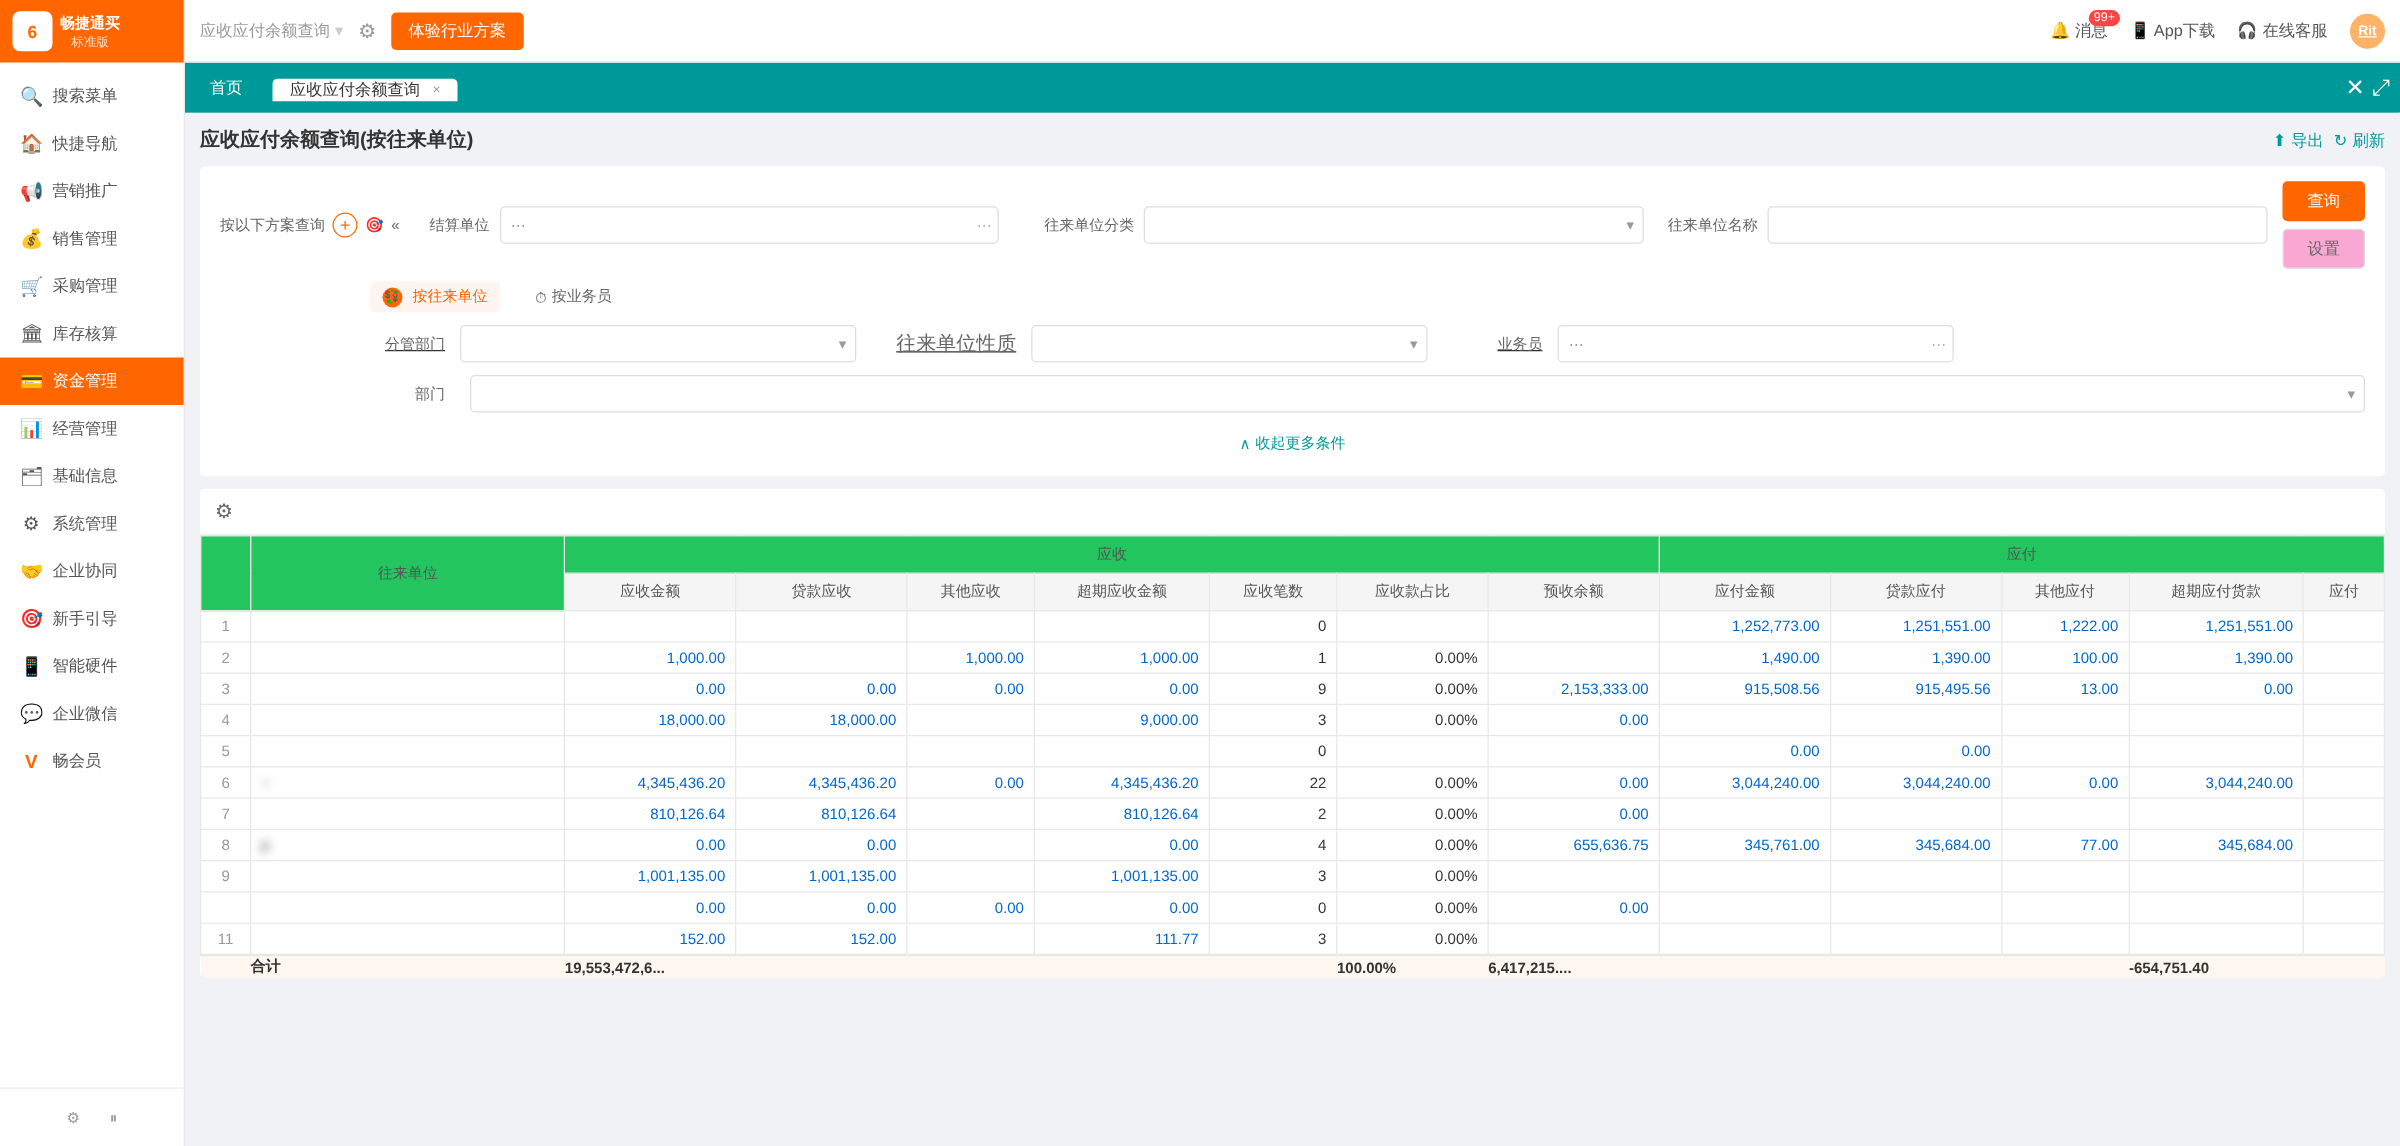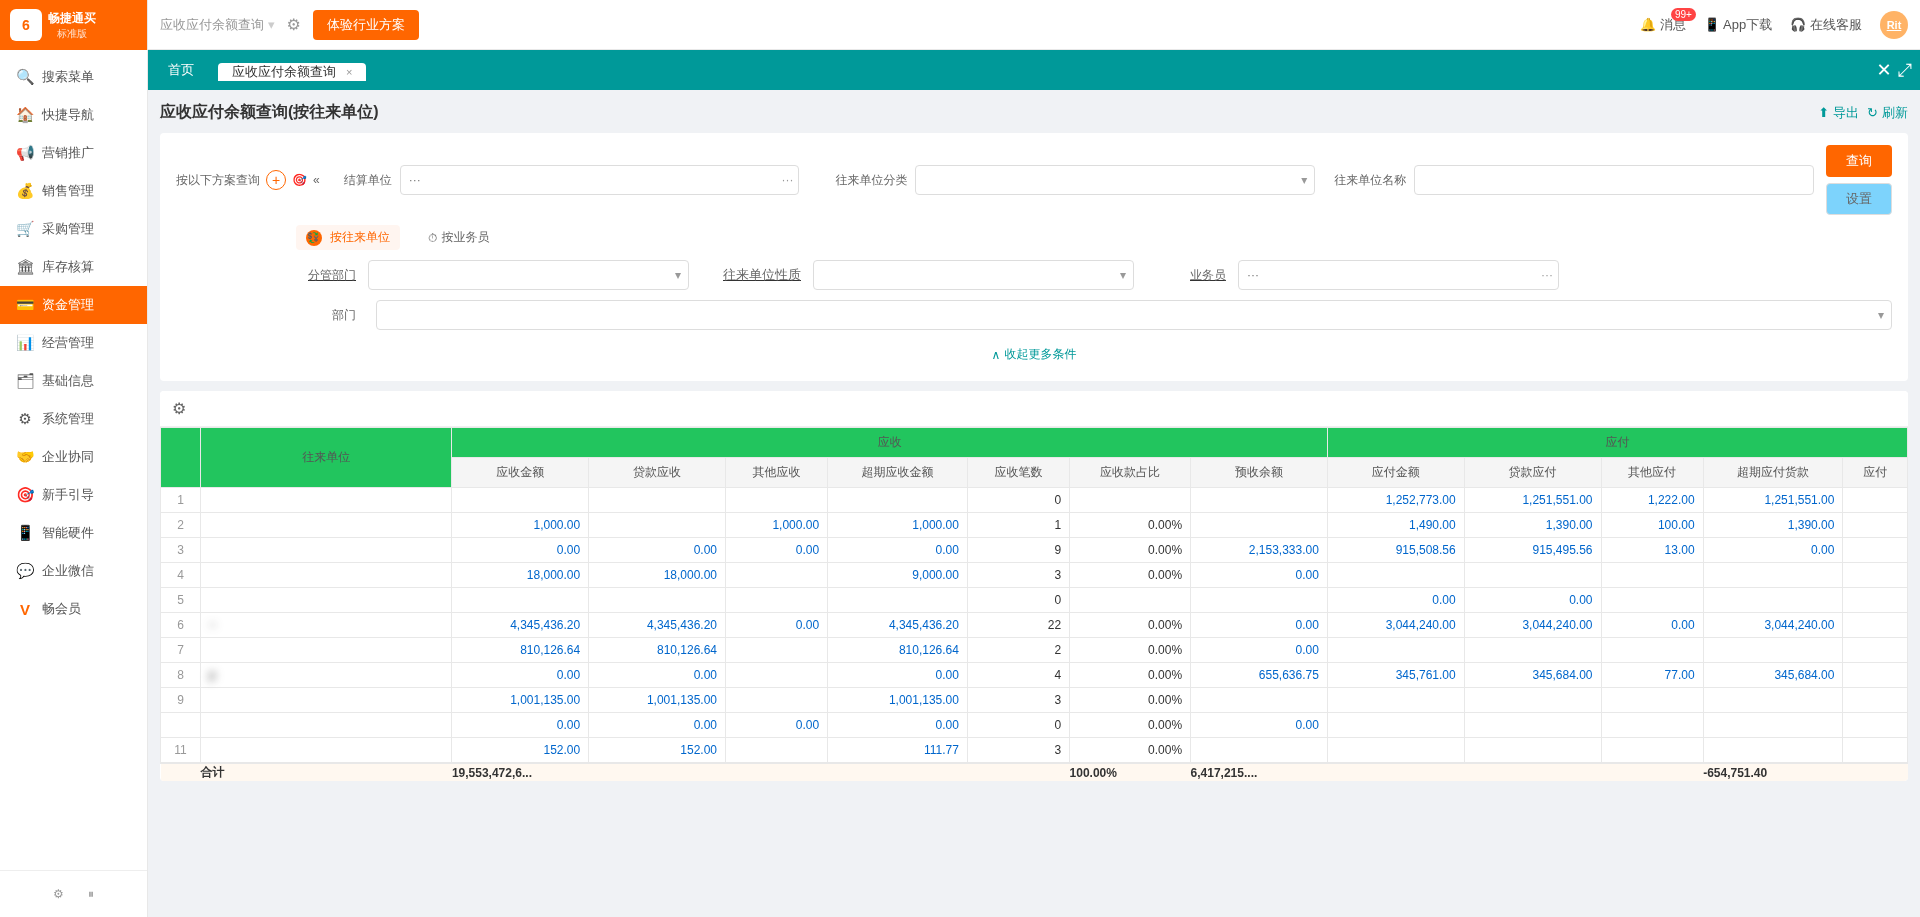--- a/index.html
+++ b/index.html
@@ -91,21 +91,21 @@
       font-size: 12px; color: #333; background: #fff; outline: none; appearance: none; cursor: pointer;
       position: relative;
     }
     .filter-select-wrap { flex: 1; position: relative; }
     .filter-select-wrap::after { content: '▾'; position: absolute; right: 8px; top: 50%; transform: translateY(-50%); color: #999; pointer-events: none; }
 
     .collapse-btn { display: flex; align-items: center; justify-content: center; gap: 4px; color: #009999; font-size: 12px; cursor: pointer; padding: 6px 0; }
 
     
     .btn-query { background: #ff6600; color: #fff; border: none; border-radius: 4px; padding: 7px 20px; font-size: 13px; cursor: pointer; }
-    .btn-settings { background: #7dd3fc; color: #666; border: 1px solid #ddd; border-radius: 4px; padding: 6px 16px; font-size: 13px; cursor: pointer; }
+    .btn-settings { background: #f9a8d4; color: #666; border: 1px solid #ddd; border-radius: 4px; padding: 6px 16px; font-size: 13px; cursor: pointer; }
 
     
     .table-container { background: #fff; border-radius: 4px; overflow: hidden; }
     .table-header-bar { display: flex; align-items: center; padding: 8px 12px; background: #fff; border-bottom: 1px solid #f0f0f0; }
     .settings-icon { color: #666; cursor: pointer; font-size: 16px; }
 
     table { width: 100%; border-collapse: collapse; font-size: 12px; }
     thead tr th {
       background: #f5f5f5; border: 1px solid #e8e8e8; padding: 6px 8px;
       text-align: center; font-weight: normal; color: #555; white-space: nowrap;
@@ -301,21 +301,21 @@
         <span>按业务员</span>
       </div>
     </div>
 
     <div class="filter-row" style="padding-left:120px;text-decoration:underline;">
       <div style="min-width:60px;color:#666;font-size:12px;text-align:right;">分管部门</div>
       <div class="filter-select-wrap" style="flex:1;">
         <select class="filter-select" style="width:100%;"></select>
       </div>
 
-      <div style="min-width:80px;color:#666;font-size:13px;text-align:right;margin-left:20px;">往来单位性质</div>
+      <div style="min-width:80px;color:#666;font-size:16px;text-align:right;margin-left:20px;">往来单位性质</div>
       <div class="filter-select-wrap" style="flex:1;">
         <select class="filter-select" style="width:100%;"></select>
       </div>
 
       <div style="min-width:60px;color:#666;font-size:12px;text-align:right;margin-left:20px;">业务员</div>
       <div style="flex:1;position:relative;">
         <input class="filter-input" placeholder="···" style="width: 100%;">
         <span style="position:absolute;right:6px;top:50%;transform:translateY(-50%);color:#999;cursor:pointer;">···</span>
       </div>
       <div style="flex:1;"></div>

